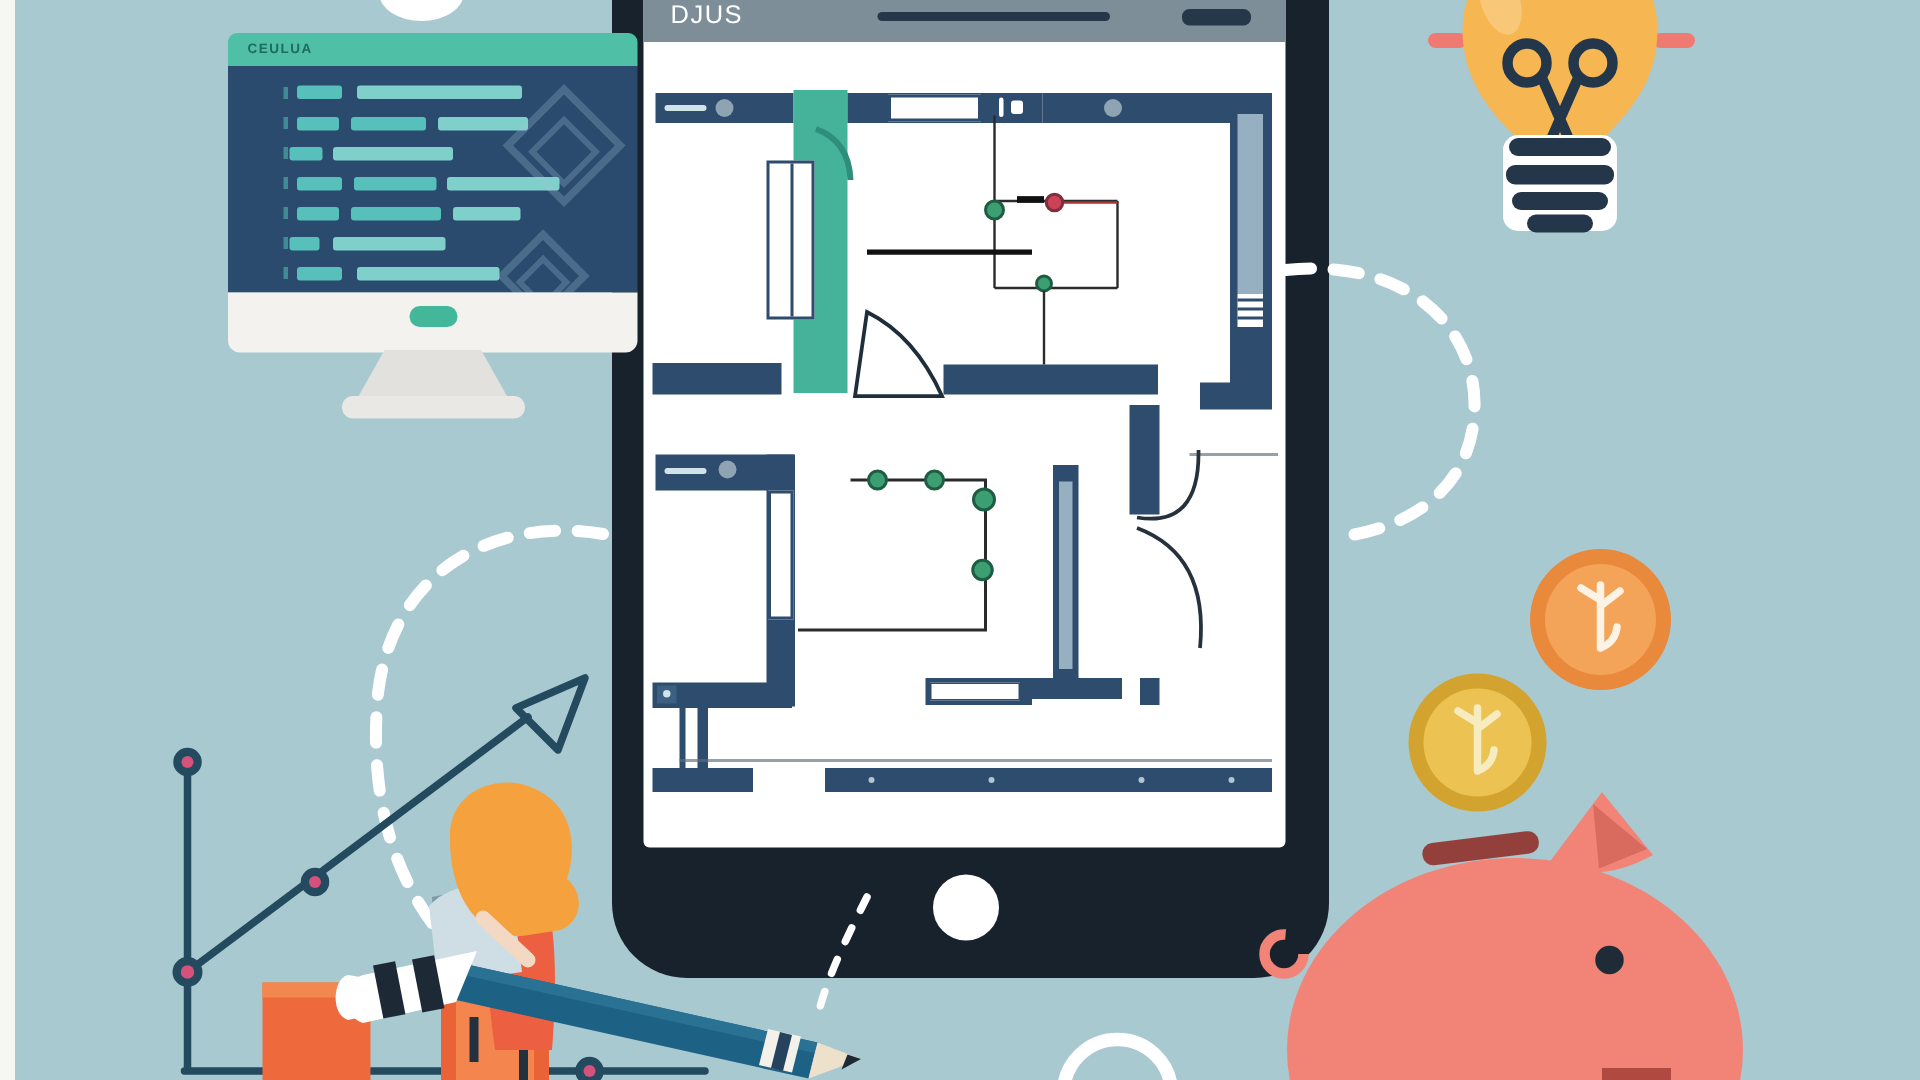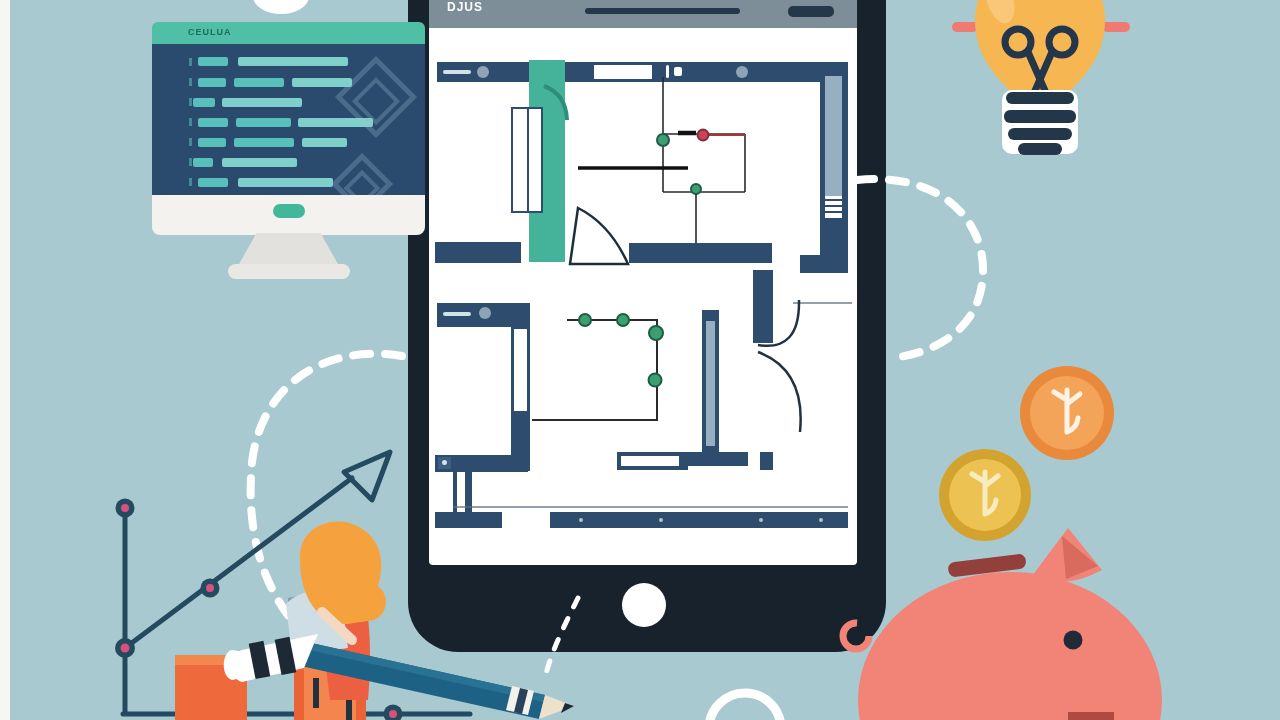--- a/index.html
+++ b/index.html
@@ -9,22 +9,22 @@
 
   
   .left-strip{left:0;top:0;width:10px;height:720px;background:#f6f6f3;z-index:9;}
 
   
   .tablet{left:408px;top:-60px;width:478px;height:712px;background:#17222d;
           border-radius:50px;z-index:3;}
   .tablet-screen{position:absolute;left:21px;top:20px;width:428px;height:605px;
                  background:#ffffff;border-radius:4px;overflow:hidden;}
   .tb-toolbar{position:absolute;left:0;top:0;width:428px;height:68px;background:#7d8e98;}
-  .tb-title{position:absolute;left:18px;top:40px;color:#fff;font-weight:bold;
-            font-size:12px;letter-spacing:1px;}
+  .tb-title{position:absolute;left:18px;top:40px;color:#fff;font-weight:normal;
+            font-size:17px;letter-spacing:1px;}
   .tb-line1{position:absolute;left:156px;top:48px;width:155px;height:6px;border-radius:3px;background:#24384a;}
   .tb-line2{position:absolute;left:359px;top:46px;width:46px;height:11px;border-radius:5px;background:#24384a;}
 
   
   .wall{position:absolute;background:#2e4d6e;}
   .teal-strip{position:absolute;left:100px;top:100px;width:36px;height:202px;background:#45b39a;}
   .win{position:absolute;background:#fff;border:2px solid #2e4d6e;box-sizing:border-box;}
   .win .mull{position:absolute;background:#2e4d6e;}
   .slate{position:absolute;background:#97b0c1;}
   .whitebox{position:absolute;background:#fff;border:1px solid #2e4d6e;box-sizing:border-box;}
@@ -34,21 +34,21 @@
   .pdash{position:absolute;border-radius:2px;background:#cfe3e8;}
   .thinline{position:absolute;background:#5b6f7e;opacity:.65;}
   .wdot{position:absolute;width:4px;height:4px;border-radius:50%;background:#cfe3e8;opacity:.8;}
   .glyphsq{position:absolute;background:#3c5f82;}
   .glyphsq b{position:absolute;left:4px;top:3px;width:5px;height:5px;border-radius:50%;background:#cfe3e8;}
 
   
   .monitor{left:152px;top:22px;width:273px;z-index:5;}
   .mon-header{position:relative;height:22px;background:#4fbfa6;border-radius:6px 6px 0 0;}
   .mon-header span{position:absolute;left:13px;top:5px;font-size:9px;font-weight:bold;
-                   color:#1e6b5f;letter-spacing:1px;margin-left:23px;}
+                   color:#1e6b5f;letter-spacing:1px;}
   .mon-screen{position:relative;height:151px;background:#2a4b6e;overflow:hidden;}
   .lnum{position:absolute;left:37px;width:3px;height:8px;background:#57c0ba;opacity:.55;}
   .cbar{position:absolute;height:9px;border-radius:2px;background:#57c0ba;}
   .cbar.lt{background:#7fd0cb;}
   .cube{position:absolute;border:5px solid #9fc3d8;opacity:.28;transform:rotate(45deg);}
   .cube:after{content:"";position:absolute;left:20%;top:20%;width:55%;height:55%;
               border:4px solid #9fc3d8;}
   .mon-bezel{position:relative;height:40px;background:#f3f2ef;border-radius:0 0 8px 8px;}
   .mon-btn{position:absolute;left:50%;top:9px;width:32px;height:14px;margin-left:-16px;
            border-radius:7px;background:#43b79a;}

